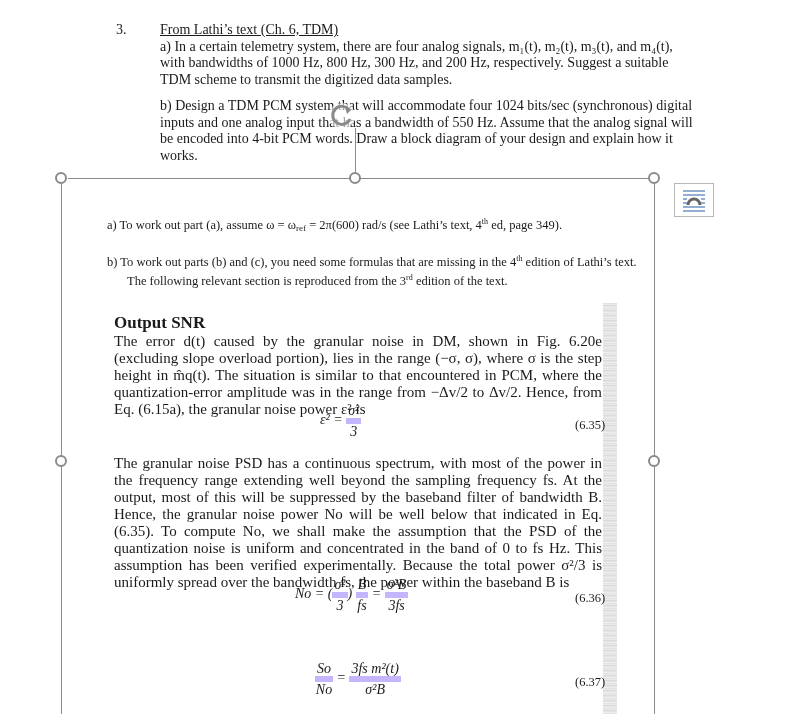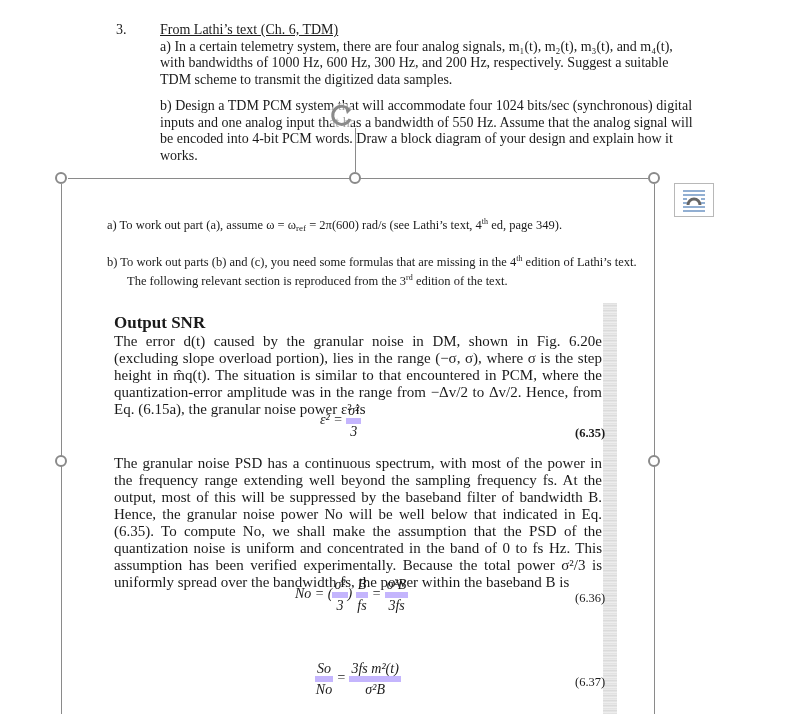--- a/index.html
+++ b/index.html
@@ -41,21 +41,21 @@
   .frac { display:inline-block; vertical-align:middle; text-align:center; }
   .frac .n { display:block; border-bottom:6px solid #c4b5fd; padding:0 2px; line-height:15px; }
   .frac .d { display:block; line-height:15px; }
 </style>
 </head>
 <body>
 
 <div class="abs qnum">3.</div>
 <div class="abs qblock">
   <p class="title">From Lathi’s text  (Ch. 6, TDM)</p>
-  <p>a) In a certain telemetry system, there are four analog signals, m₁(t), m₂(t), m₃(t), and m₄(t), with bandwidths of 1000 Hz, 600 Hz, 300 Hz, and 200 Hz, respectively. Suggest a suitable TDM scheme to transmit the digitized data samples.</p>
+  <p>a) In a certain telemetry system, there are four analog signals, m₁(t), m₂(t), m₃(t), and m₄(t), with bandwidths of 1000 Hz, 800 Hz, 300 Hz, and 200 Hz, respectively. Suggest a suitable TDM scheme to transmit the digitized data samples.</p>
   <p class="pb">b) Design a TDM PCM system that will accommodate four 1024 bits/sec (synchronous) digital inputs and one analog input that has a bandwidth of 550 Hz. Assume that the analog signal will be encoded into 4-bit PCM words. Draw a block diagram of your design and explain how it works.</p>
 </div>
 
 <div class="abs rotate">
   <svg width="30" height="30" viewBox="0 0 30 30">
     <circle cx="15" cy="15" r="13" fill="#fff" fill-opacity="0.6"></circle>
     <path d="M22 9 A9 9 0 1 0 23 18" fill="none" stroke="#8a8a8a" stroke-width="3"></path>
     <path d="M18 6 L24 9 L20 13 Z" fill="#8a8a8a"></path>
   </svg>
 </div>
@@ -92,21 +92,21 @@
 
 <div class="abs scan">
   <div class="abs speckle"></div>
   <div class="abs sec-title">Output SNR</div>
   <div class="abs para" style="top:30px;">The error d(t) caused by the granular noise in DM, shown in Fig. 6.20e (excluding slope overload portion), lies in the range (−σ, σ), where σ is the step height in m̂q(t). The situation is similar to that encountered in PCM, where the quantization-error amplitude was in the range from −Δv/2 to Δv/2. Hence, from Eq. (6.15a), the granular noise power ε² is</div>
 
   <div class="abs eq" style="left:215px;top:100px;">
     <span>ε²</span> =
     <span class="frac"><span class="n">σ²</span><span class="d">3</span></span>
   </div>
-  <div class="abs eqno" style="top:123px;font-weight:bold;">(6.35)</div>
+  <div class="abs eqno" style="top:115px;">(6.35)</div>
 
   <div class="abs para" style="top:152px;">The granular noise PSD has a continuous spectrum, with most of the power in the frequency range extending well beyond the sampling frequency fs. At the output, most of this will be suppressed by the baseband filter of bandwidth B. Hence, the granular noise power No will be well below that indicated in Eq. (6.35). To compute No, we shall make the assumption that the PSD of the quantization noise is uniform and concentrated in the band of 0 to fs Hz. This assumption has been verified experimentally. Because the total power σ²/3 is uniformly spread over the bandwidth fs, the power within the baseband B is</div>
 
   <div class="abs eq" style="left:190px;top:274px;">
     <span>No</span> = (<span class="frac"><span class="n">σ²</span><span class="d">3</span></span>)
     <span class="frac"><span class="n">B</span><span class="d">fs</span></span> =
     <span class="frac"><span class="n">σ²B</span><span class="d">3fs</span></span>
   </div>
   <div class="abs eqno" style="top:288px;">(6.36)</div>
 

